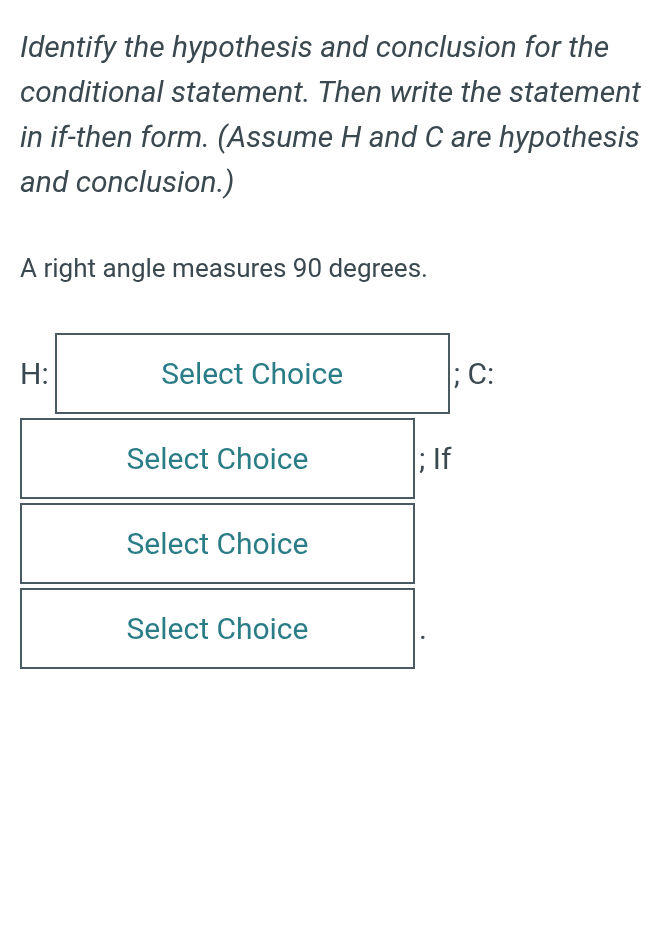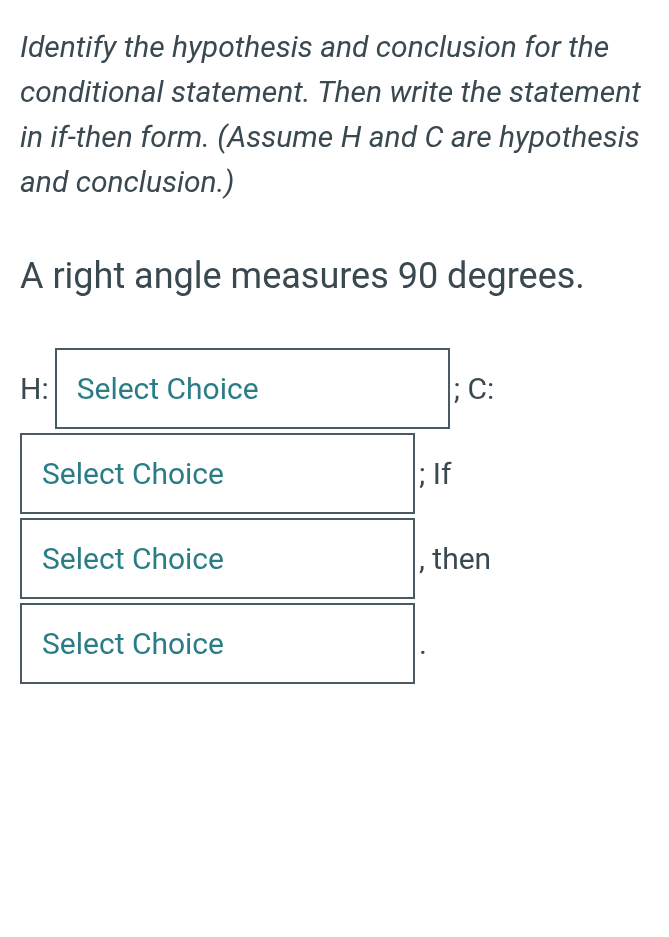--- a/index.html
+++ b/index.html
@@ -15,39 +15,40 @@
       background: #fff;
     }
     .instructions {
       font-size: 30px;
       line-height: 1.5;
       color: #3a4850;
       margin-bottom: 45px;
       font-style: italic;
     }
     .statement {
-      font-size: 36px;
+      font-size: 26px;
       line-height: 1.5;
       color: #3a4850;
       margin-bottom: 45px;
     }
     .answer-area {
       font-size: 30px;
       line-height: 1.5;
       color: #3a4850;
     }
     .select-box {
       display: inline-block;
       border: 2px solid #4a5a62;
       padding: 16px 20px;
       color: #2a7d87;
       font-size: 30px;
       background: #fff;
       cursor: pointer;
       vertical-align: middle;
+      text-align: center;
     }
     .row {
       display: flex;
       align-items: center;
       margin-bottom: 4px;
     }
     .row-1 .select-box {
       width: 395px;
       margin-left: 6px;
     }
@@ -95,19 +96,18 @@
     <span class="label-text label-h">H:</span>
     <div class="select-box">Select Choice</div>
     <span class="label-text after-box">; C:</span>
   </div>
   <div class="row row-2">
     <div class="select-box indent">Select Choice</div>
     <span class="label-text after-box">; If</span>
   </div>
   <div class="row row-3">
     <div class="select-box indent">Select Choice</div>
-    <span class="label-text after-box">, then</span>
   </div>
   <div class="row row-4">
     <div class="select-box indent">Select Choice</div>
     <span class="punct after-box">.</span>
   </div>
 </div>
 
 </body></html>

